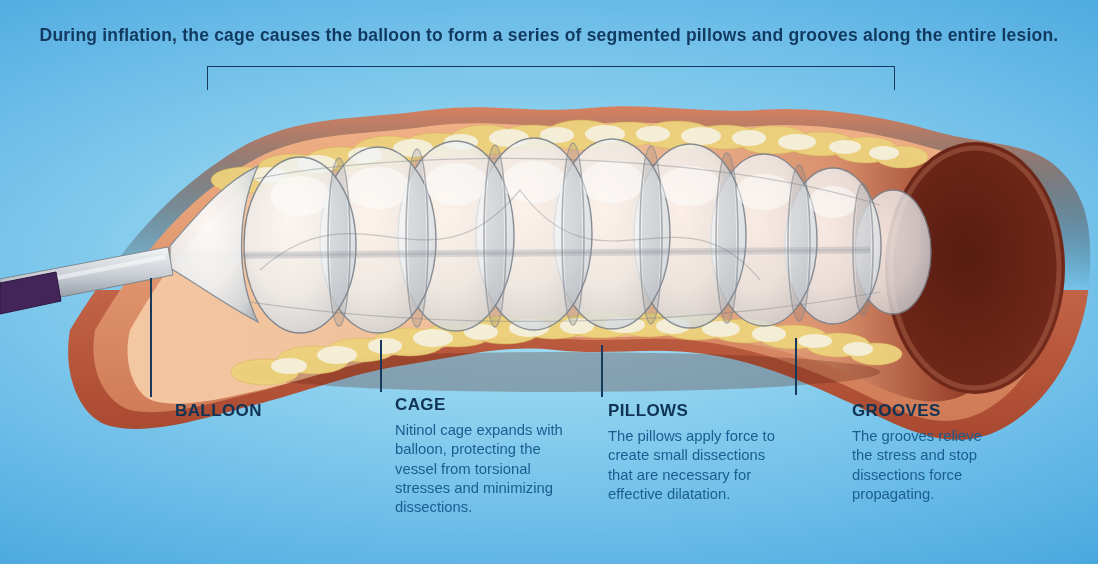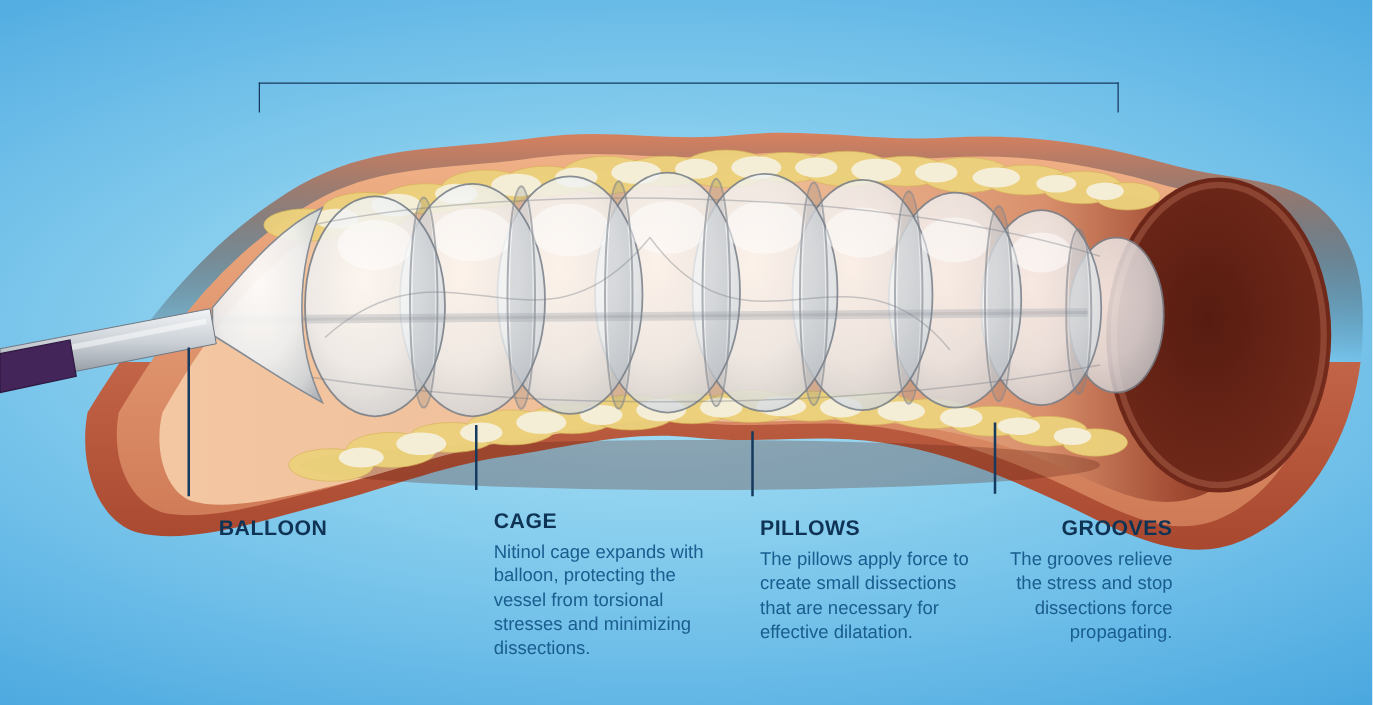--- a/index.html
+++ b/index.html
@@ -28,21 +28,21 @@
     z-index:2;
   }
   .leader {
     position:absolute; width:1.6px; background:#16395e; z-index:2;
   }
   .callout {
     position:absolute; color:#1a5d8f; font-size:14.8px; line-height:1.3; z-index:3;
   }
   .callout h3 {
     font-size:17px; font-weight:700; color:#0f3355;
-    letter-spacing:.4px; margin-bottom:5px;margin-top:12px;
+    letter-spacing:.4px; margin-bottom:5px;
   }
 </style>
 </head>
 <body>
 
 <div class="stage">
 
   <svg class="illustration" width="1098" height="564" viewBox="0 0 1098 564" aria-hidden="true">
     <defs>
       <linearGradient id="wallOuter" x1="0" y1="0" x2="0" y2="1">
@@ -258,20 +258,21 @@
     </g>
 
     <g>
       <path d="M 170 246 C 205 205 228 180 258 166 C 236 215 236 278 258 322 C 228 306 203 288 170 268 Z" fill="url(#pillowGrad)" fill-opacity="0.9" stroke="#848b93" stroke-width="1.2"></path>
       <path d="M 0 279 L 168 247 L 173 275 L 0 309 Z" fill="url(#shaftGrad)" stroke="#707882" stroke-width="0.8"></path>
       <line x1="5" y1="288" x2="165" y2="257" stroke="#ffffff" stroke-width="4.5" opacity="0.5"></line>
       <path d="M 0 283 L 56 272 L 61 301 L 0 314 Z" fill="#432559" stroke="#2e1840" stroke-width="1"></path>
     </g>
   </svg>
 
+  <div class="title">During inflation, the cage causes the balloon to form a series of segmented pillows and grooves along the entire lesion.</div>
 
   <div class="bracket"></div>
 
   <div class="leader" style="left:150px; top:278px; height:119px;"></div>
   <div class="leader" style="left:380px; top:340px; height:52px;"></div>
   <div class="leader" style="left:601px; top:345px; height:52px;"></div>
   <div class="leader" style="left:795px; top:338px; height:57px;"></div>
 
   <div class="callout" style="left:175px; top:400px; width:182px;">
     <h3>BALLOON</h3>
@@ -280,18 +281,18 @@
   <div class="callout" style="left:395px; top:394px; width:190px;">
     <h3>CAGE</h3>
     <div>Nitinol cage expands with balloon, protecting the vessel from torsional stresses and minimizing dissections.</div>
   </div>
 
   <div class="callout" style="left:608px; top:400px; width:178px;">
     <h3>PILLOWS</h3>
     <div>The pillows apply force to create small dissections that are necessary for effective dilatation.</div>
   </div>
 
-  <div class="callout" style="left:808px; top:400px; width:130px;text-align:right;">
+  <div class="callout" style="left:852px; top:400px; width:130px;">
     <h3>GROOVES</h3>
     <div>The grooves relieve the stress and stop dissections force propagating.</div>
   </div>
 
 </div>
 
 </body></html>

